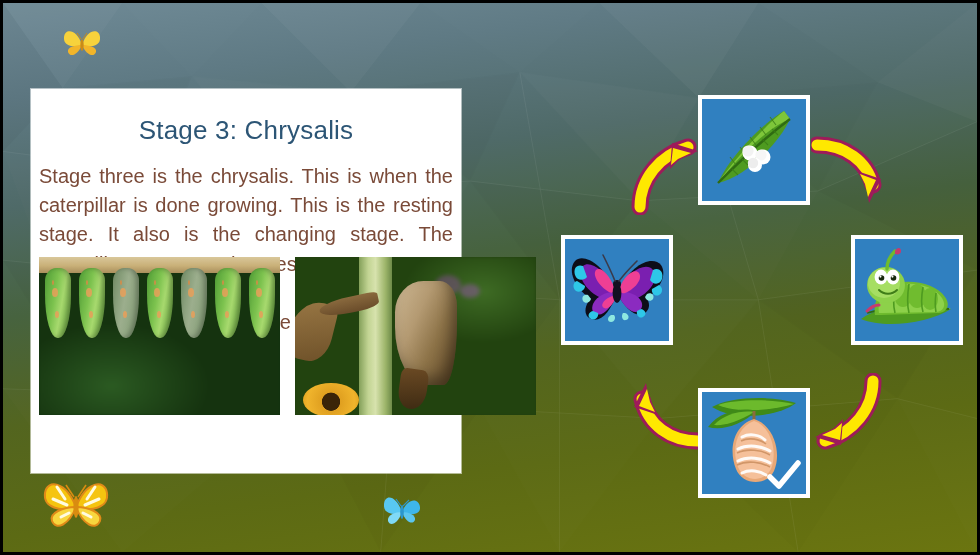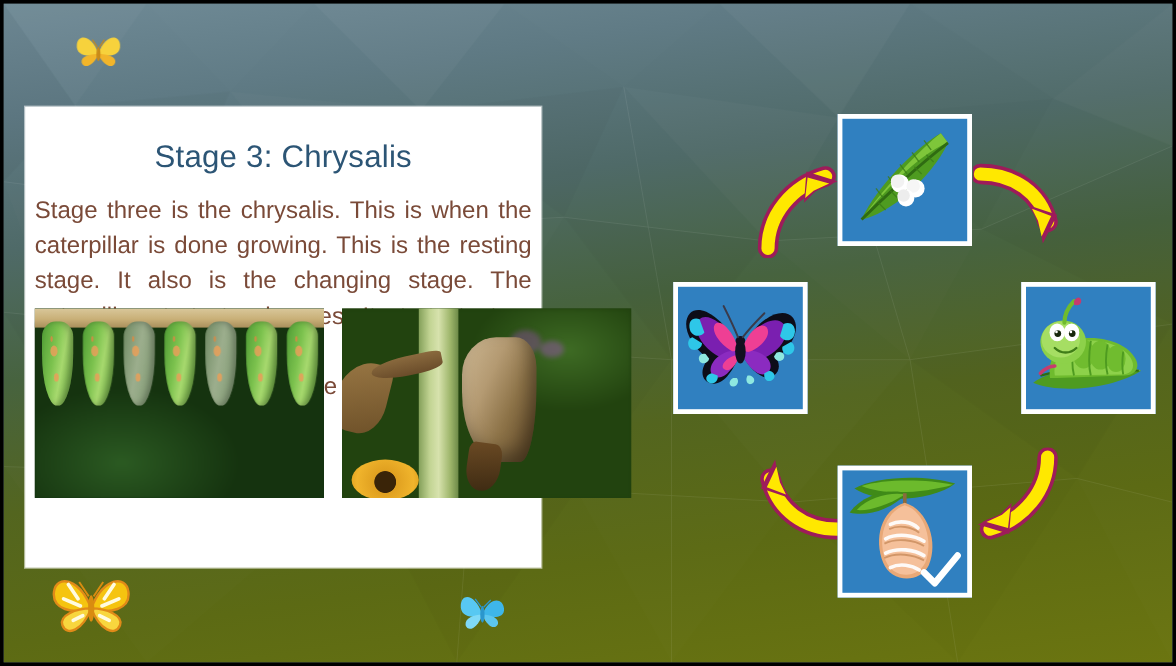--- a/index.html
+++ b/index.html
@@ -22,21 +22,21 @@
   }
 
   
   .deco-butterfly{position:absolute;pointer-events:none;}
   .bf-tl{left:58px;top:22px;width:42px;height:36px;}
   .bf-bl{left:36px;top:470px;width:74px;height:62px;}
   .bf-bm{left:378px;top:487px;width:44px;height:42px;}
 
   
   #content-card{
-    position:absolute;left:18px;top:86px;width:430px;height:384px;
+    position:absolute;left:28px;top:86px;width:430px;height:384px;
     background:#ffffff;
     box-shadow:0 0 0 1px rgba(255,255,255,.55);
   }
   #slide-title{
     margin:0;padding:26px 10px 0 10px;
     text-align:center;
     font-size:26px;font-weight:400;letter-spacing:.2px;
     color:#2c5575;
     font-family:"Liberation Sans",sans-serif;
   }

